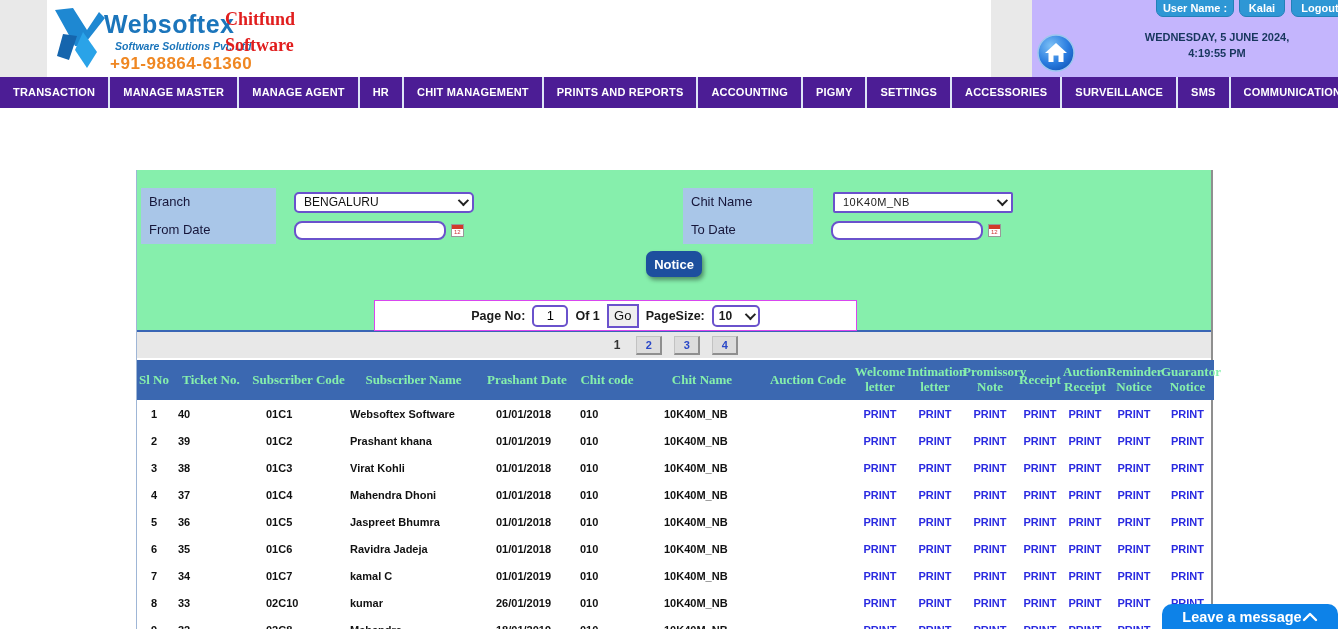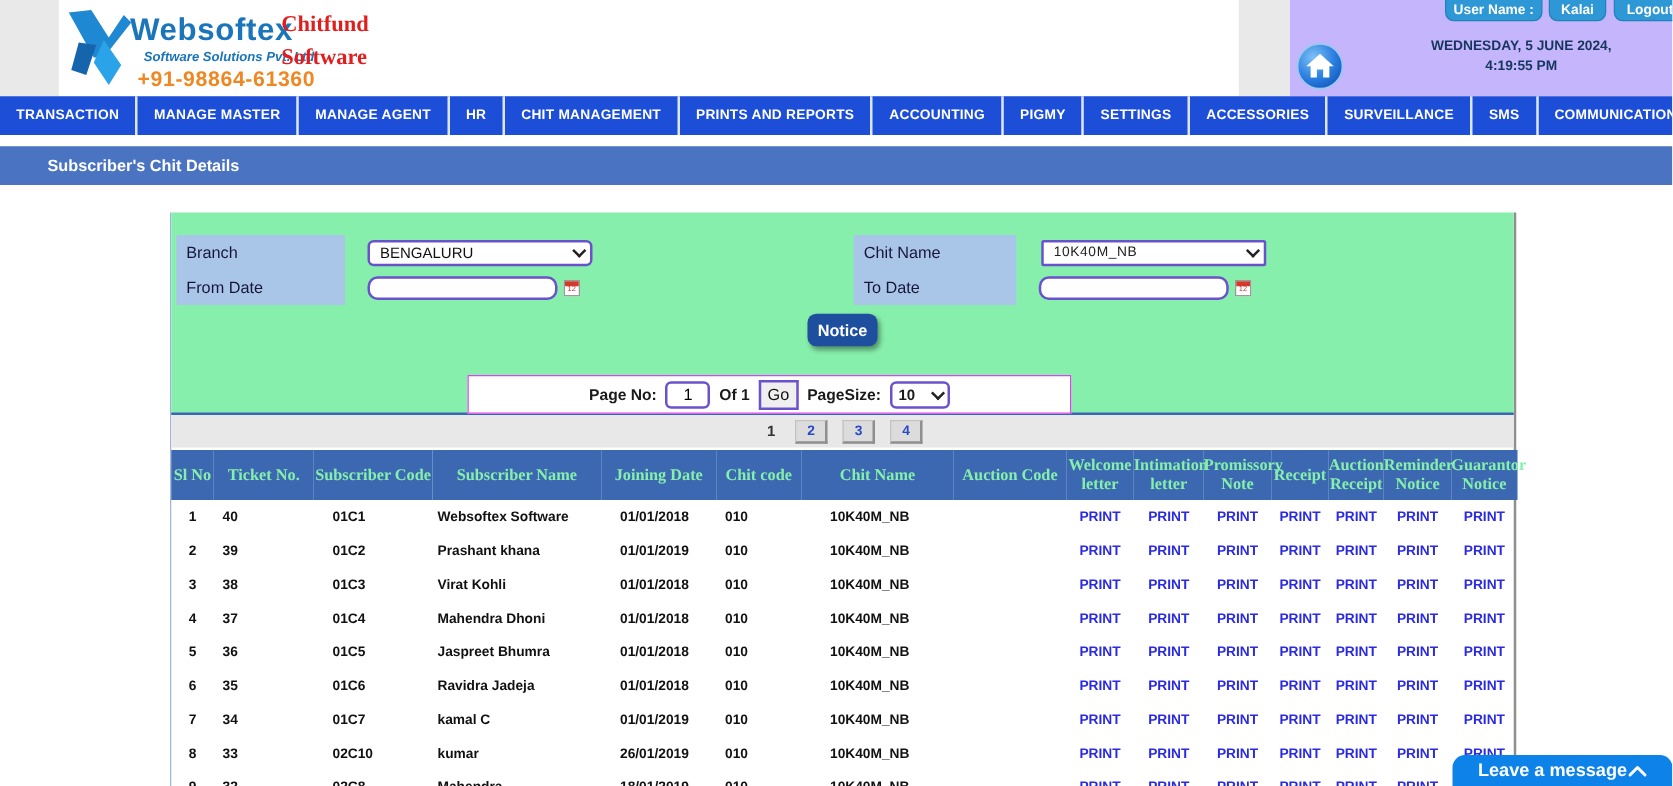--- a/index.html
+++ b/index.html
@@ -18,21 +18,21 @@
 
   .header-right { position:absolute; left:1032px; top:0; width:306px; height:77px; background:#c4b5fd; }
   .top-btn { position:absolute; top:-8px; height:25px; background:#2e97d5; border:1px solid #2380b8; border-radius:7px; color:#fff; font-size:11px; font-weight:bold; text-align:center; line-height:30px; cursor:pointer; }
   .btn-user { left:124px; width:78px; }
   .btn-username { left:207px; width:46px; }
   .btn-logout { left:259px; width:58px; }
   .datetime { position:absolute; left:70px; top:30px; width:230px; text-align:center; font-size:11px; font-weight:bold; color:#17365d; line-height:1.45; }
   .home-icon { position:absolute; left:5px; top:34px; cursor:pointer; }
 
   
-  .navbar { position:absolute; left:0; top:77px; width:1338px; height:31px; background:#1d4ed8; display:flex; list-style:none; }
+  .navbar { position:absolute; left:0; top:77px; width:1338px; height:31px; background:#4c1d95; display:flex; list-style:none; }
   .nav-item { height:31px; line-height:31px; padding:0 13px; color:#fff; font-size:11px; font-weight:bold; letter-spacing:.2px; border-right:2px solid #dde6f6; cursor:pointer; white-space:nowrap; }
 
   
   .title-bar { position:absolute; left:0; top:117px; width:1338px; height:31px; background:#4a73c2; }
   .title-bar span { position:absolute; left:38px; top:0; line-height:31px; color:#fff; font-size:13px; font-weight:bold; }
 
   
   .wrapper { position:absolute; left:136px; top:170px; width:1077px; height:700px; border-left:1px solid #9fb6d6; border-right:2px solid #8f8f8f; background:#fff; }
 
   .filter-panel { position:relative; width:100%; height:162px; background:#86efac; border-bottom:2px solid #3a66b5; padding-top:18px; }
@@ -126,23 +126,20 @@
       <li class="nav-item">PRINTS AND REPORTS</li>
       <li class="nav-item">ACCOUNTING</li>
       <li class="nav-item">PIGMY</li>
       <li class="nav-item">SETTINGS</li>
       <li class="nav-item">ACCESSORIES</li>
       <li class="nav-item">SURVEILLANCE</li>
       <li class="nav-item">SMS</li>
       <li class="nav-item">COMMUNICATION</li>
     </ul>
 
-  <div class="title-bar">
-    <span>Subscriber's Chit Details</span>
-  </div>
 
   <div class="wrapper">
 
     <div class="filter-panel">
       <div class="filter-row">
         <div class="f-label">Branch</div>
         <div class="f-value">
           <div class="select-box sel-branch">
             <span>BENGALURU</span>
             <span class="sel-caret"></span>
@@ -210,21 +207,21 @@
           <col class="c12">
           <col class="c13">
           <col class="c14">
         </colgroup>
       <thead>
           <tr id="tableHeadRow">
             <th>Sl No</th>
             <th>Ticket No.</th>
             <th>Subscriber Code</th>
             <th>Subscriber Name</th>
-            <th>Joining Date</th>
+            <th>Prashant Date</th>
             <th>Chit code</th>
             <th>Chit Name</th>
             <th>Auction Code</th>
             <th>Welcome letter</th>
             <th>Intimation letter</th>
             <th>Promissory Note</th>
             <th>Receipt</th>
             <th>Auction Receipt</th>
             <th>Reminder Notice</th>
             <th>Guarantor Notice</th>

